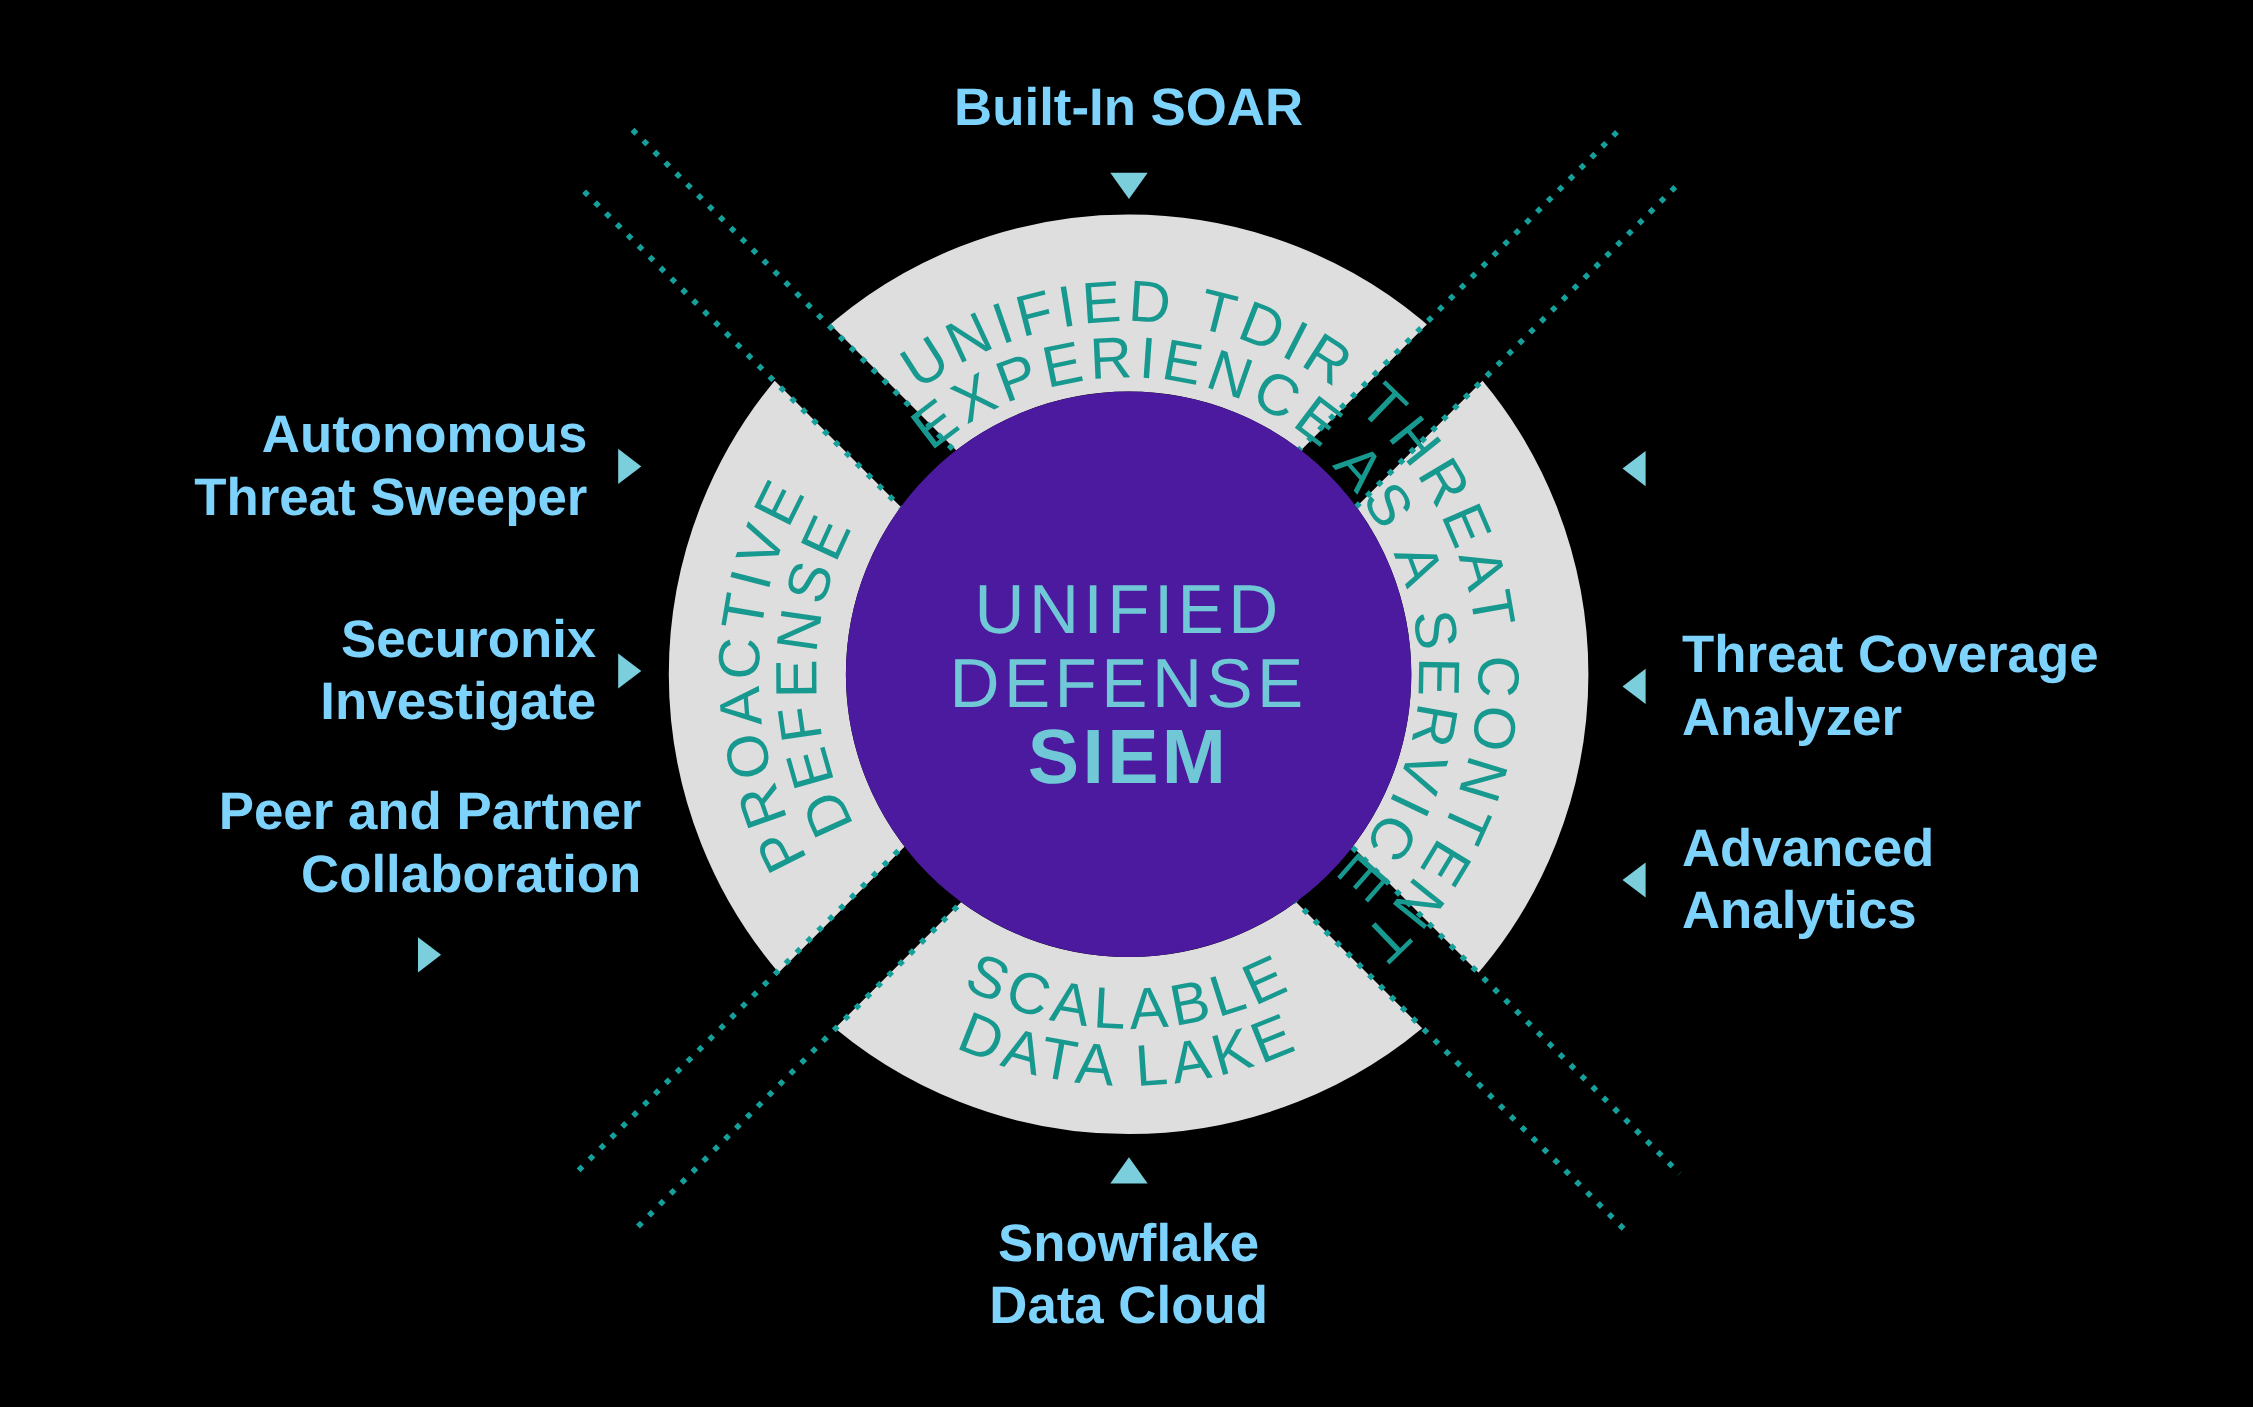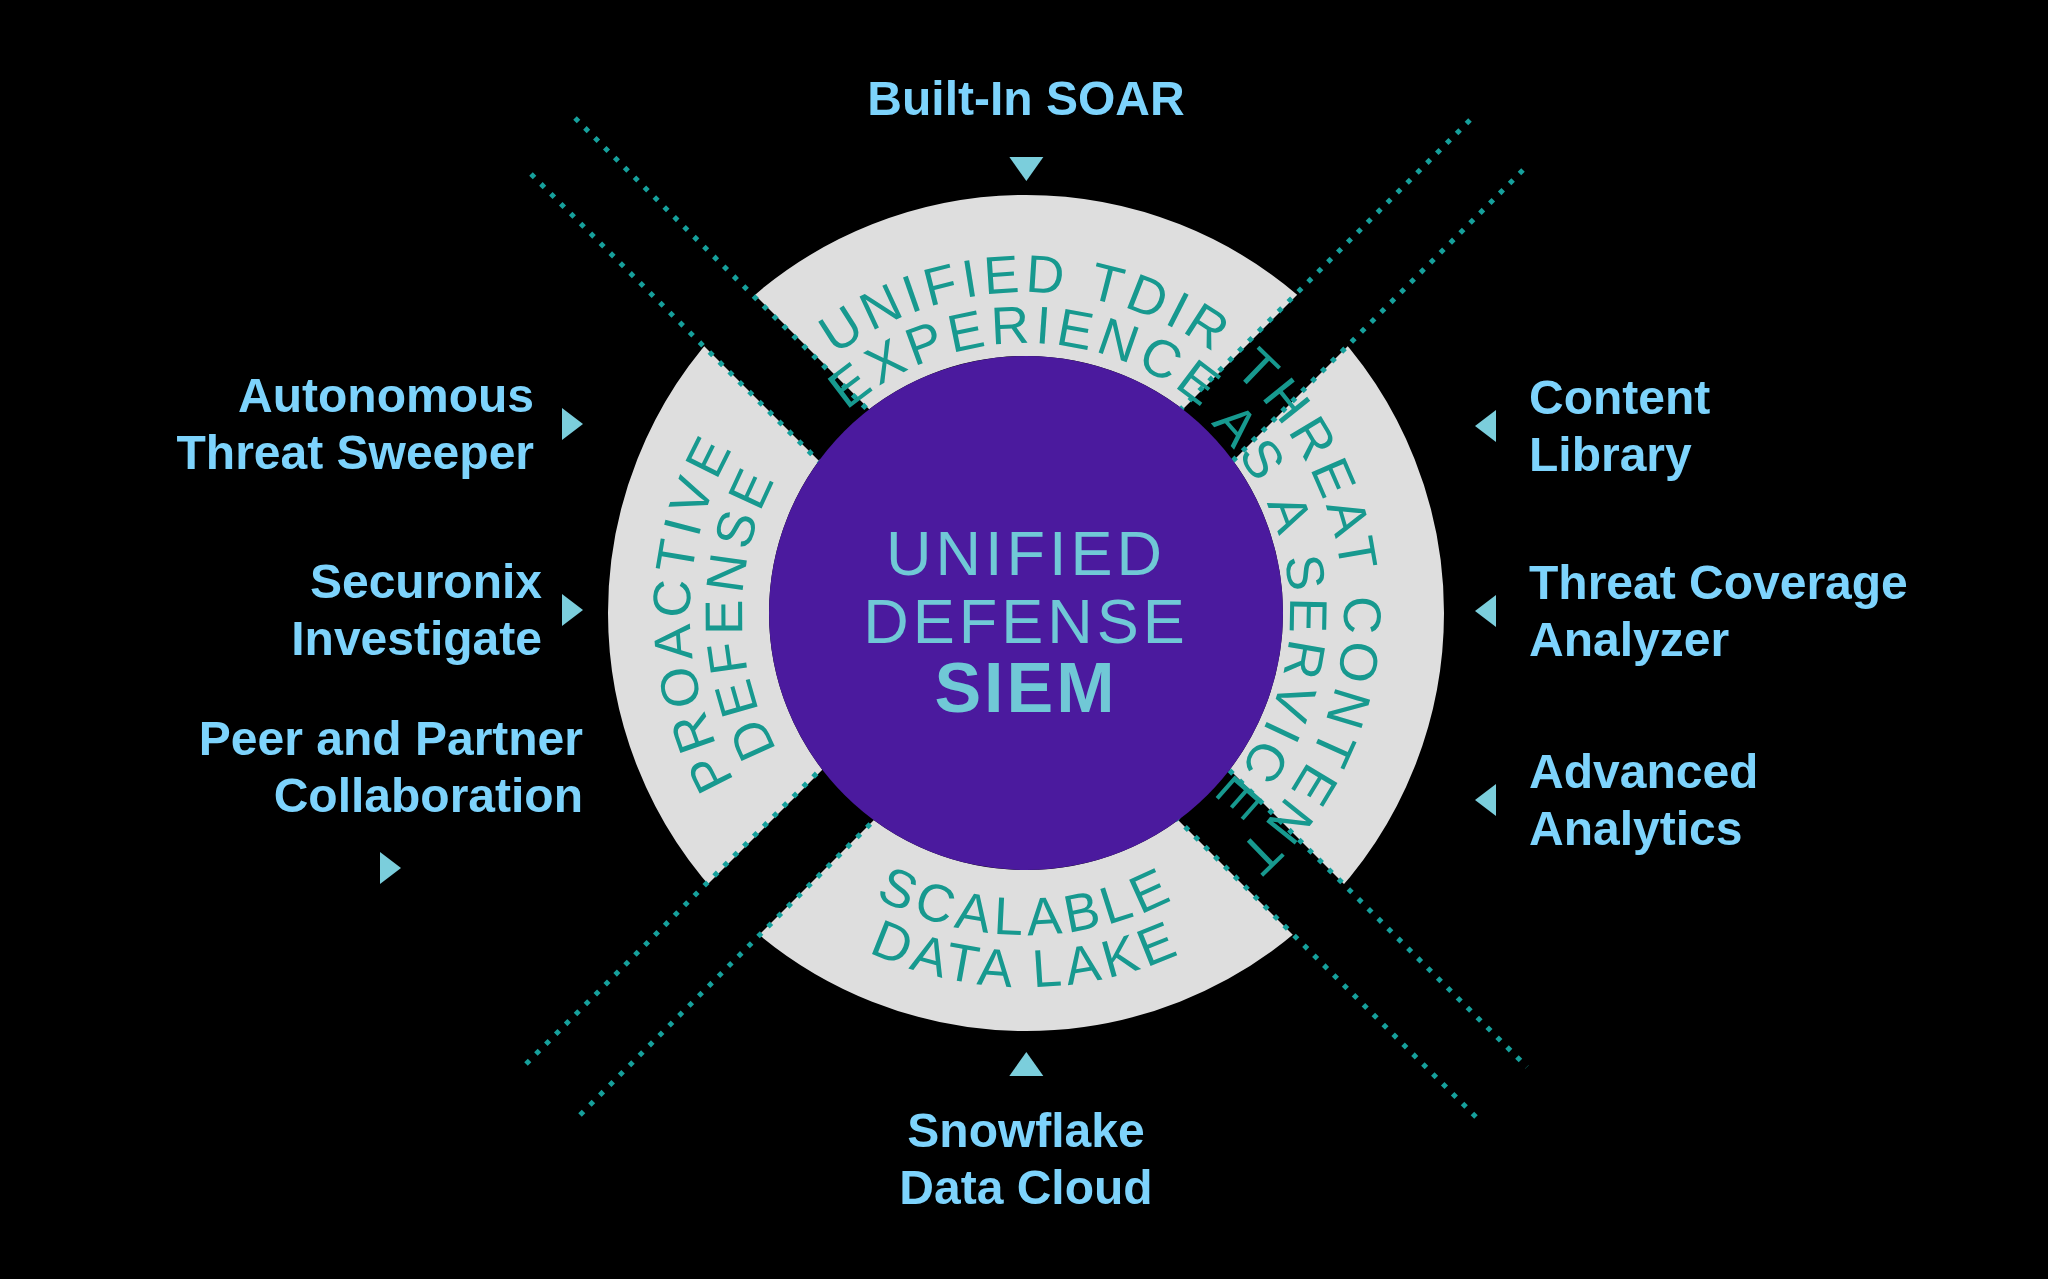--- a/index.html
+++ b/index.html
@@ -79,21 +79,21 @@
     border-bottom: 24px solid #7BCEDC;
     border-left: 17px solid transparent;
     border-right: 17px solid transparent;
   }
   #callout-top   { left: 1026px; top: 70px;  gap: 30px; }
   #callout-bottom{ left: 1026px; top: 1052px; gap: 26px; }
   #callout-left-0 { top: 424px; right: 1465px; text-align: right; }
   #callout-left-1 { top: 610px; right: 1465px; gap: 20px; }
   #callout-left-2 { top: 797px; right: 1465px; flex-direction: column; }
   #callout-right-0 { top: 426px; left: 1475px; }
-  #callout-right-1 { top: 611px; left: 1475px; }
+  #callout-right-1 { top: 624px; left: 1475px; }
   #callout-right-2 { top: 800px; left: 1475px; }
 </style>
 </head>
 <body>
 
 <div id="canvas">
 
   <svg id="diagram-svg" viewBox="0 0 2048 1279">
 
     <circle cx="1026" cy="613" r="337.5" fill="none" stroke="#DEDEDE" stroke-width="161"></circle>
@@ -166,24 +166,20 @@
   <div class="callout side-left" id="callout-left-2">
     <div class="txt">
       <div>Peer and Partner</div>
       <div>Collaboration</div>
     </div>
     <div class="tri tri-right"></div>
   </div>
 
   <div class="callout side-right" id="callout-right-0">
     <div class="tri tri-left"></div>
-    <div class="txt">
-      <div>Content</div>
-      <div>Library</div>
-    </div>
   </div>
   <div class="callout side-right" id="callout-right-1">
     <div class="tri tri-left"></div>
     <div class="txt">
       <div>Threat Coverage</div>
       <div>Analyzer</div>
     </div>
   </div>
   <div class="callout side-right" id="callout-right-2">
     <div class="tri tri-left"></div>

